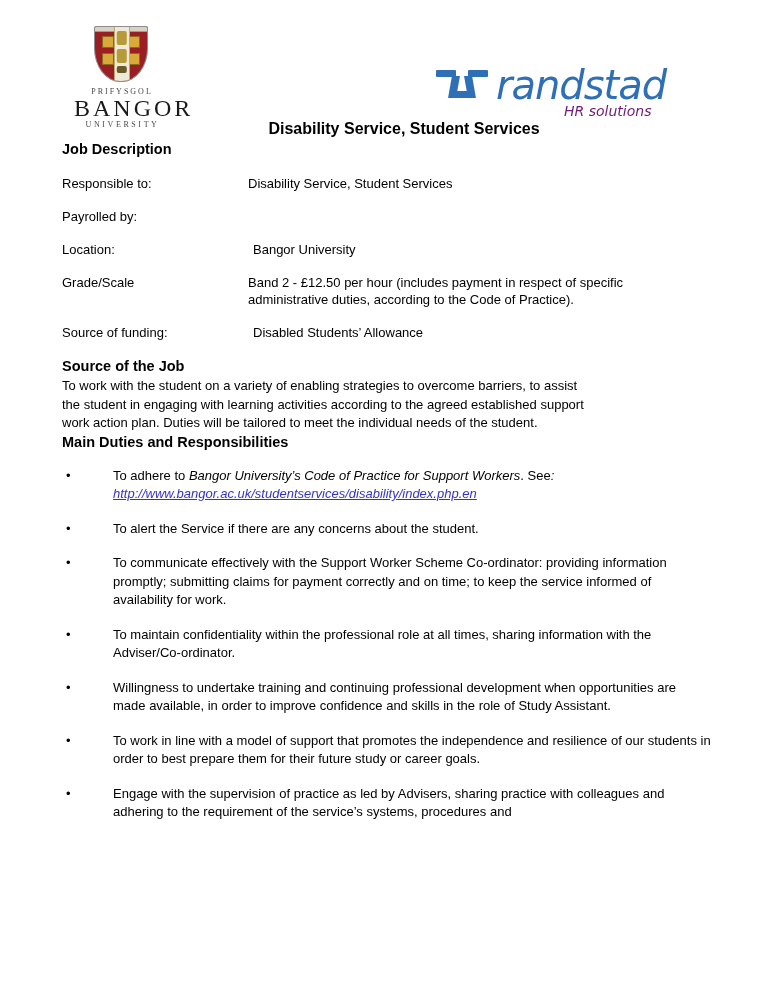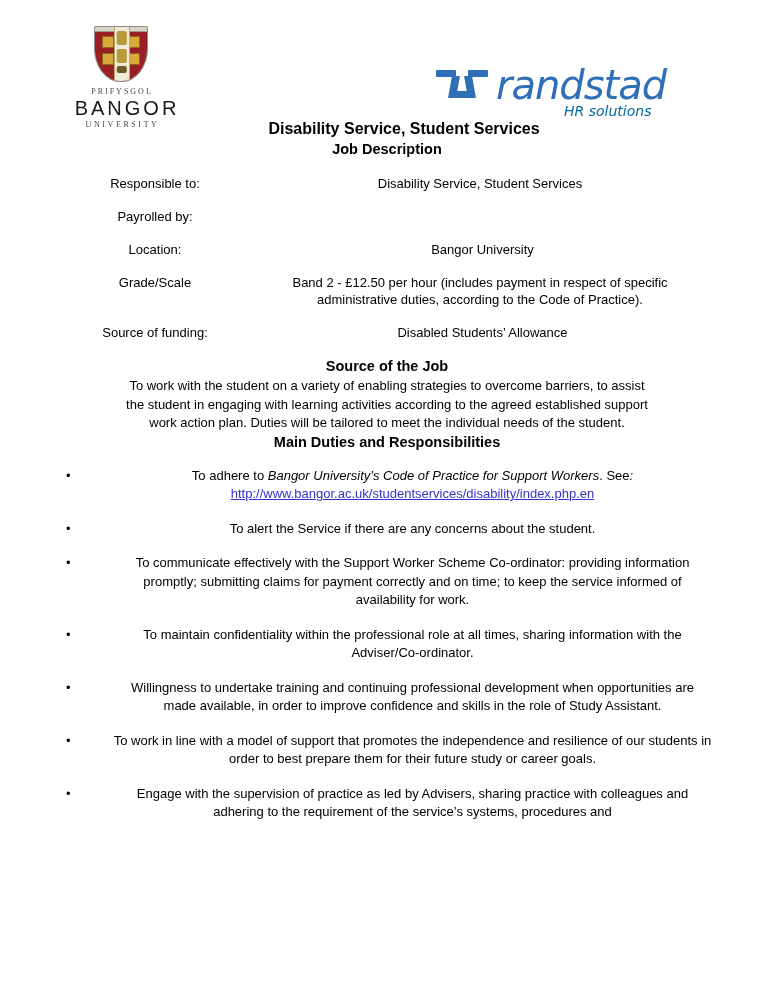--- a/index.html
+++ b/index.html
@@ -93,22 +93,22 @@
 
   .bangor-prifysgol {
     font-family: "Liberation Serif", serif;
     font-size: 8px;
     letter-spacing: 2.0px;
     color: #4a4a4a;
     line-height: 11px;
     margin-left: 2px;
   }
   .bangor-name {
-    font-family: Liberation Sans, sans-serif;
-    font-size: 20px;
+    font-family: Liberation Serif, serif;
+    font-size: 24px;
     letter-spacing: 3.0px;
     color: #1a1a1a;
     line-height: 22px;
     margin-left: 12px;
   }
   .bangor-university {
     font-family: "Liberation Serif", serif;
     font-size: 8px;
     letter-spacing: 2.6px;
     color: #4a4a4a;
@@ -151,42 +151,41 @@
     color: #2f6fb5;
     letter-spacing: -1.0px;
     line-height: 42px;
   }
   .randstad-tag {
     position: absolute;
     left: 128px;
     top: 40px;
     font-family: "DejaVu Sans", sans-serif;
     font-size: 14px;
-    color: #0369a1;
+    color: #701a75;
     letter-spacing: 0px;
     line-height: 15px;
     text-align: right;
   }
 
   
   .doc-title {
     text-align: center;
     font-size: 16px;
     font-weight: bold;
     line-height: 22px;
     margin: 0;
     padding: 0 0 0 40px;
   }
   .doc-title .line1 { display: block; margin-top: 2px; }
   .doc-title .line2 { display: block; }
 
   
   .content {
     padding: 0 56px 0 62px;
-    text-align: center;
   }
 
   h2.section {
     font-size: 14.5px;
     font-weight: bold;
     margin: 0;
     line-height: 18px;
   }
 
   .sec-jobdesc { margin-top: 26px; }
@@ -233,21 +232,21 @@
     font-size: 13px;
     line-height: 18.5px;
   }
   .duty .bullet {
     position: absolute;
     left: 4px;
     top: 0;
     font-size: 13px;
     line-height: 18.5px;
   }
-  .duty .ln { display: block; }
+  .duty .ln { display: block; font-style: italic; }
   .duty i { font-style: italic; }
   .link {
     color: #3333cc;
     text-decoration: underline;
   }
 </style>
 </head>
 <body>
 
 <div class="page">

